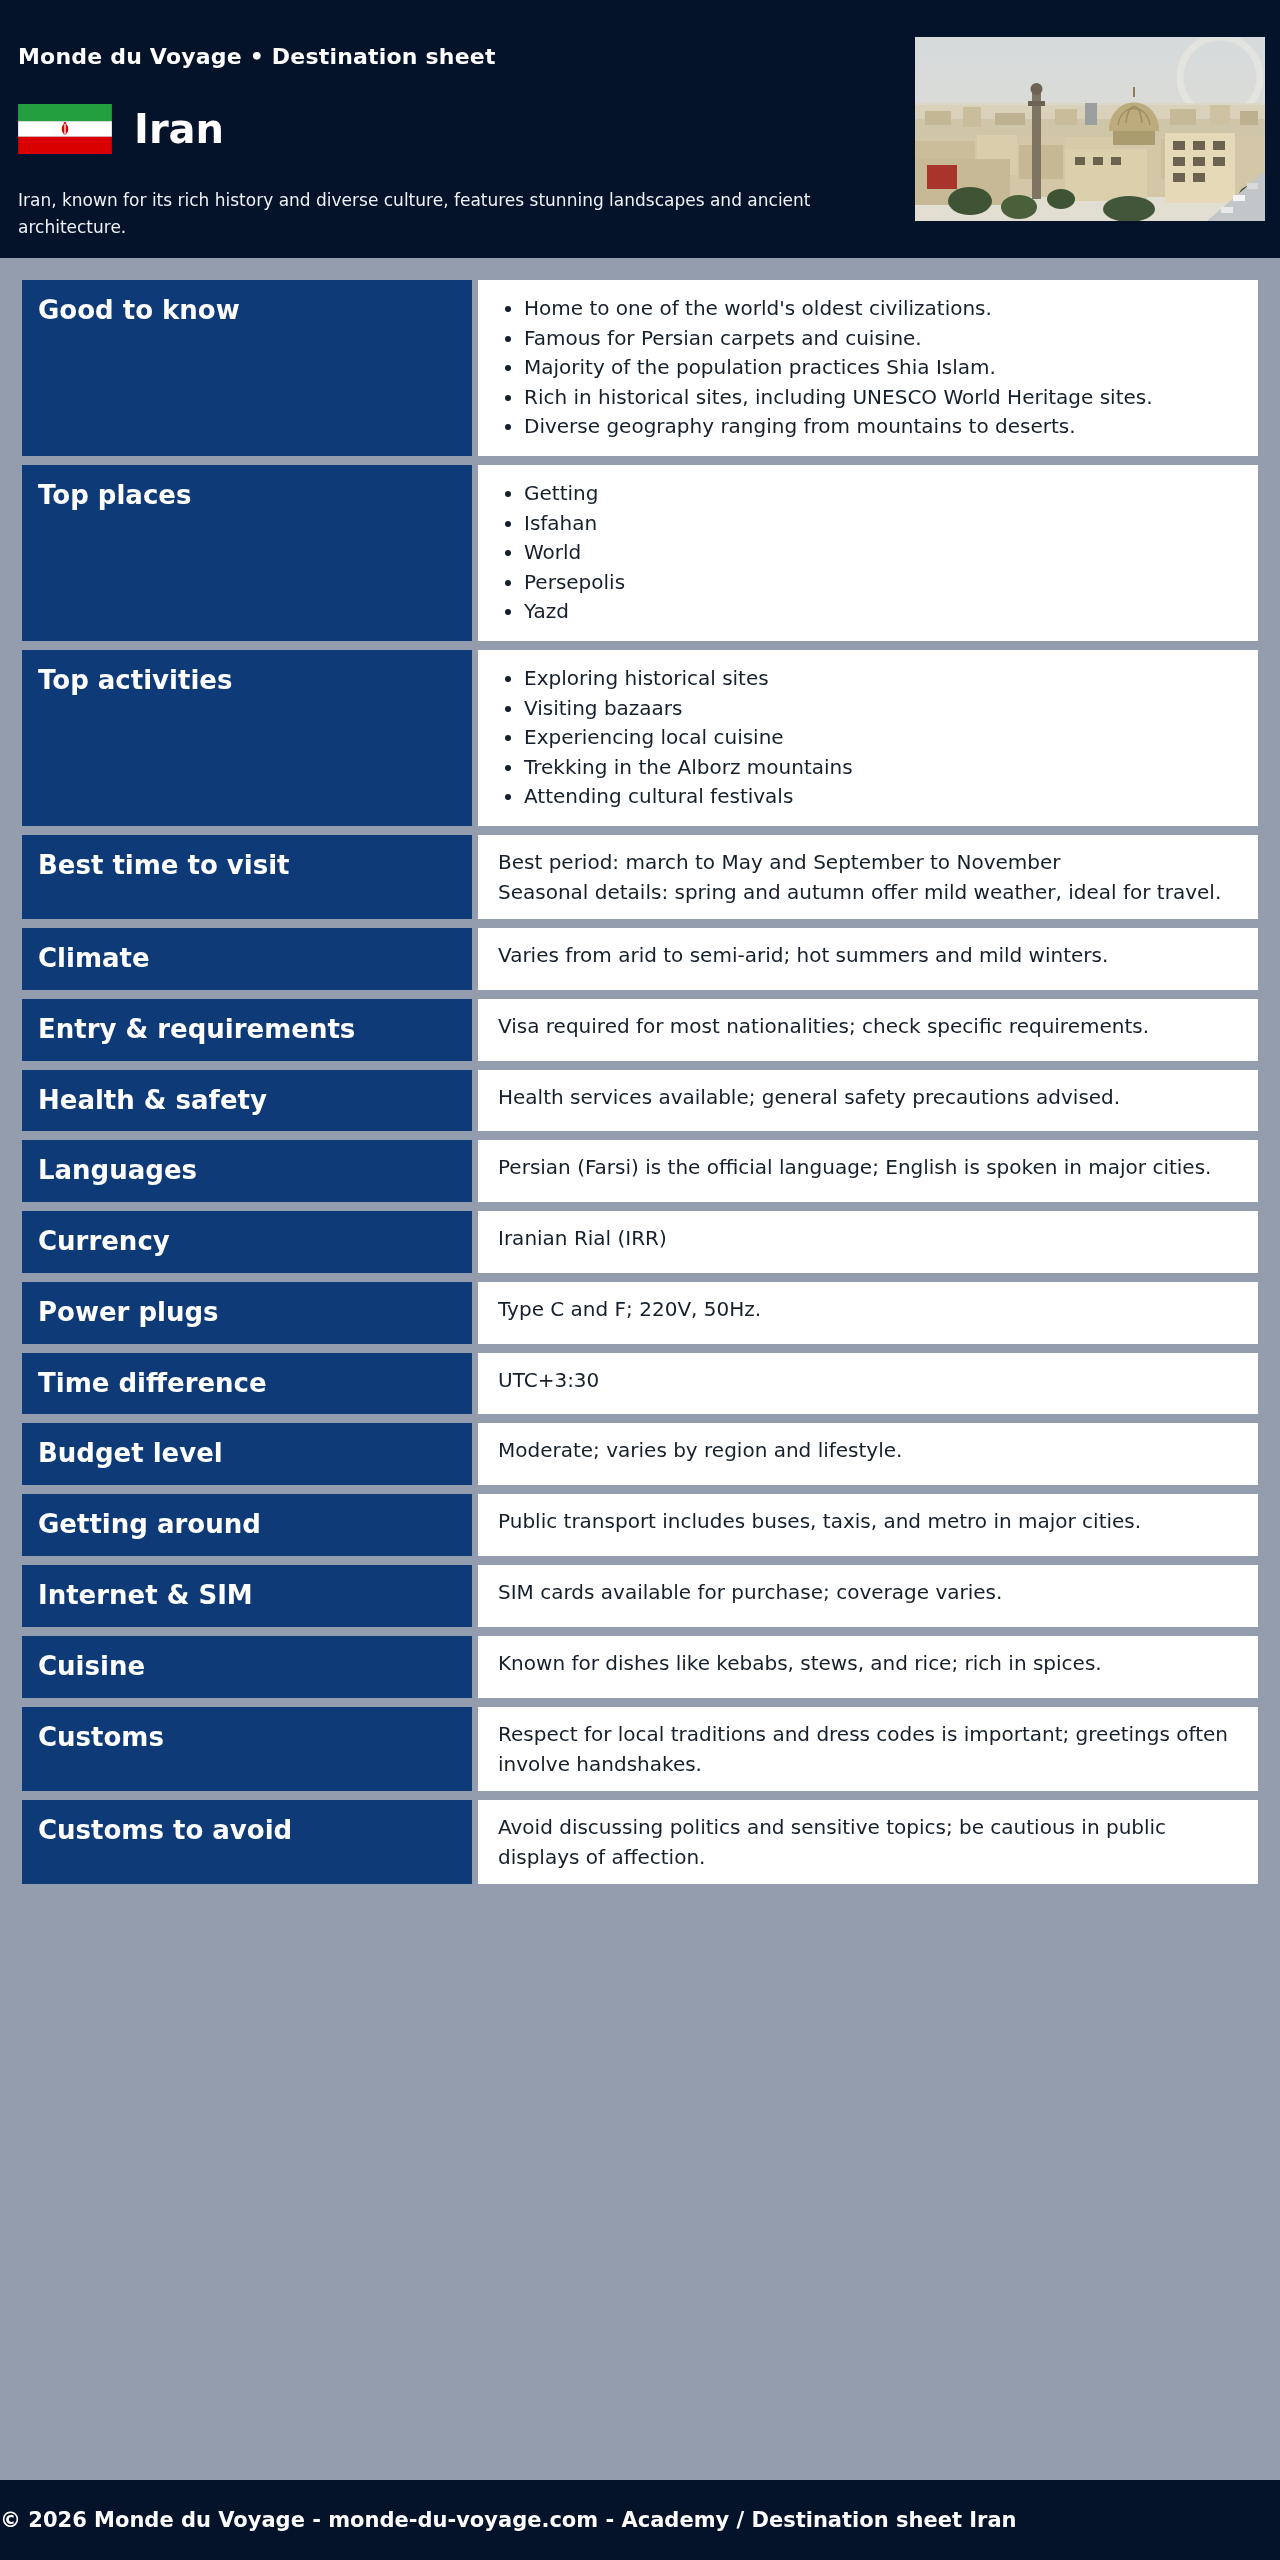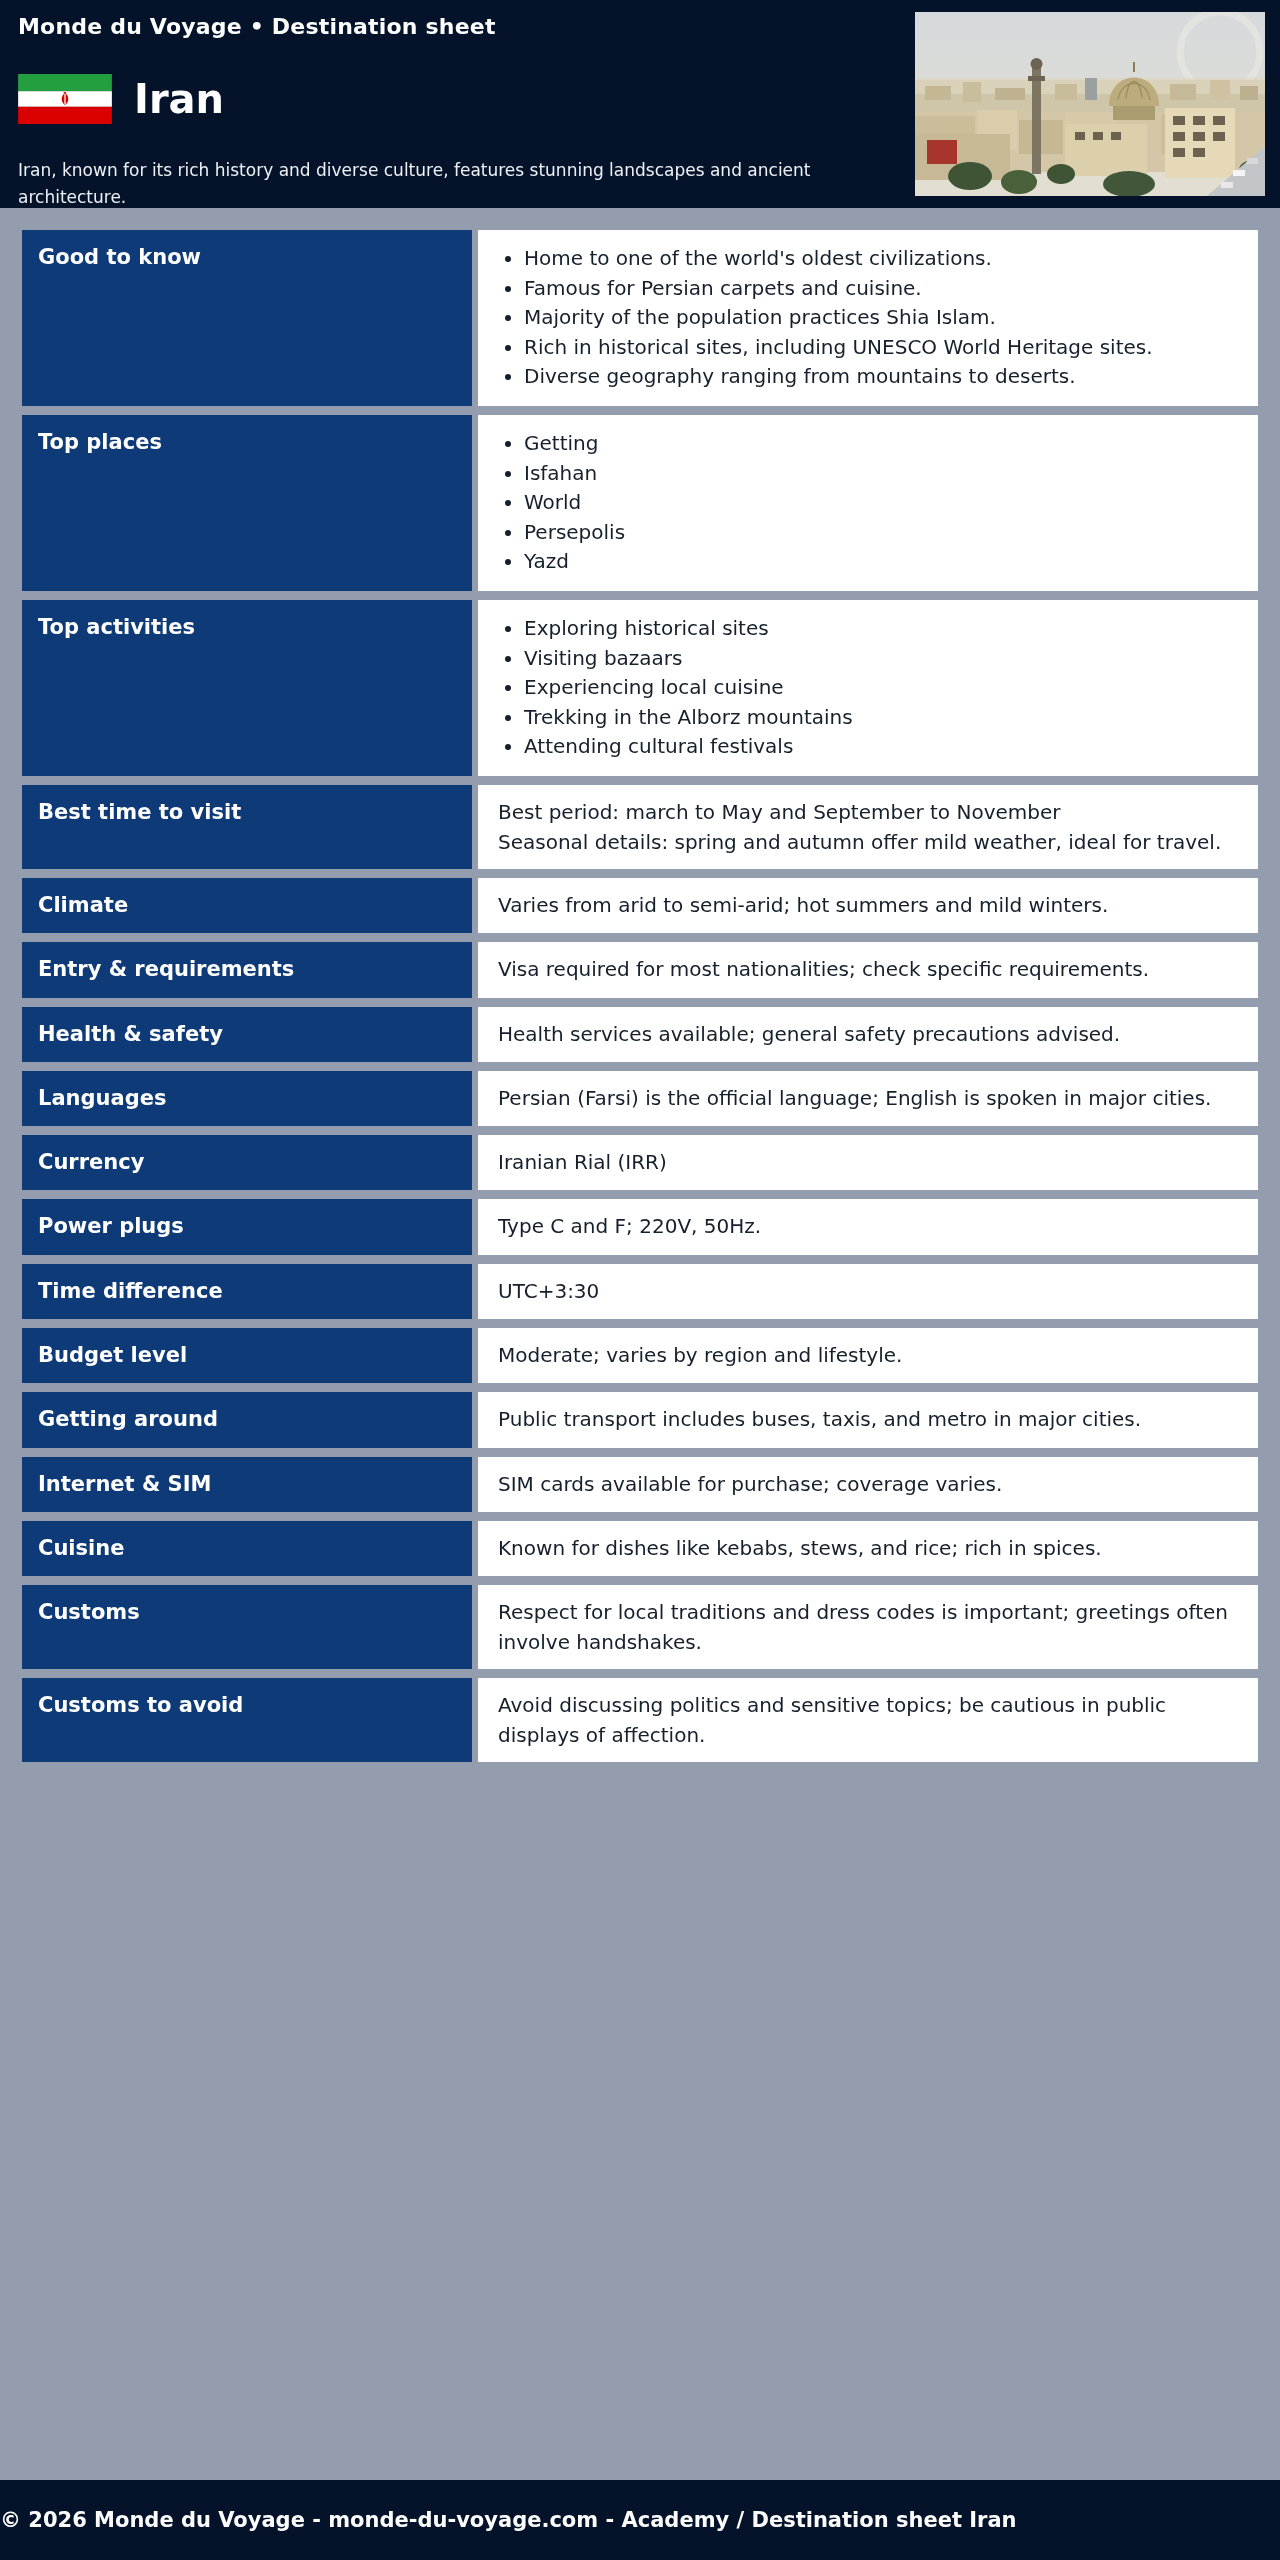--- a/index.html
+++ b/index.html
@@ -7,37 +7,37 @@
     --cell-bg:#ffffff; --text-dark:#16202c; --text-light:#ffffff;
   }
   *{box-sizing:border-box;}
   html,body{margin:0;padding:0;}
   body{
     width:1280px; height:2560px; display:flex; flex-direction:column;
     background:var(--page-bg);
     font-family:"DejaVu Sans","Liberation Sans",sans-serif;
   }
   .header{
-    flex:none; height:208px; background:var(--header-bg); color:var(--text-light);
-    display:flex; align-items:center; padding:0 15px 0 18px;
+    flex:none; height:258px; background:var(--header-bg); color:var(--text-light);
+    display:flex; align-items:flex-end; padding:0 15px 0 18px;
   }
   .header-left{flex:1; padding-top:34px; min-width:0;}
   .kicker{font-size:22px; font-weight:bold; letter-spacing:.2px;}
   .title-row{display:flex; align-items:center; gap:22px; margin-top:13px;}
   .flag{width:94px; height:50px; display:block; flex:none;}
   .page-title{font-size:40px; font-weight:bold; line-height:1;}
   .subtitle{margin-top:11px; font-size:17px; line-height:1.6; max-width:880px; color:#eef1f5;}
   .photo{width:350px; height:184px; flex:none; align-self:center; display:block;}
   .sheet{
     flex:none; margin:22px 22px 0; display:grid;
     grid-template-columns:450px 1fr; gap:9px 6px;
   }
   .lbl{
     background:var(--label-bg); color:var(--text-light);
-    font-size:21px; font-weight:bold; padding:14px 16px; line-height:1.3;
+    font-size:26px; font-weight:bold; padding:14px 16px; line-height:1.3;
   }
   .val{
     background:var(--cell-bg); color:var(--text-dark);
     font-size:20px; padding:12px 20px; line-height:1.5;
   }
   .val ul{margin:2px 0; padding-left:26px;}
   .val li{line-height:1.48;}
   .val .line{line-height:1.5;}
   .filler{flex:1;}
   .footer{

